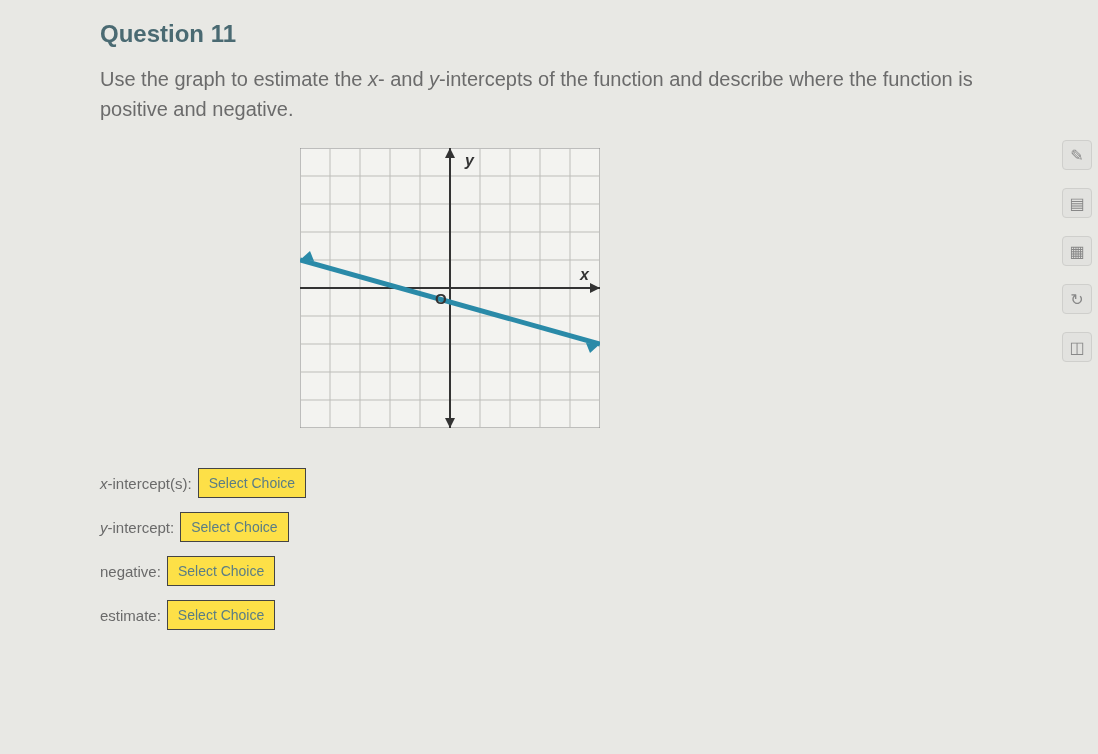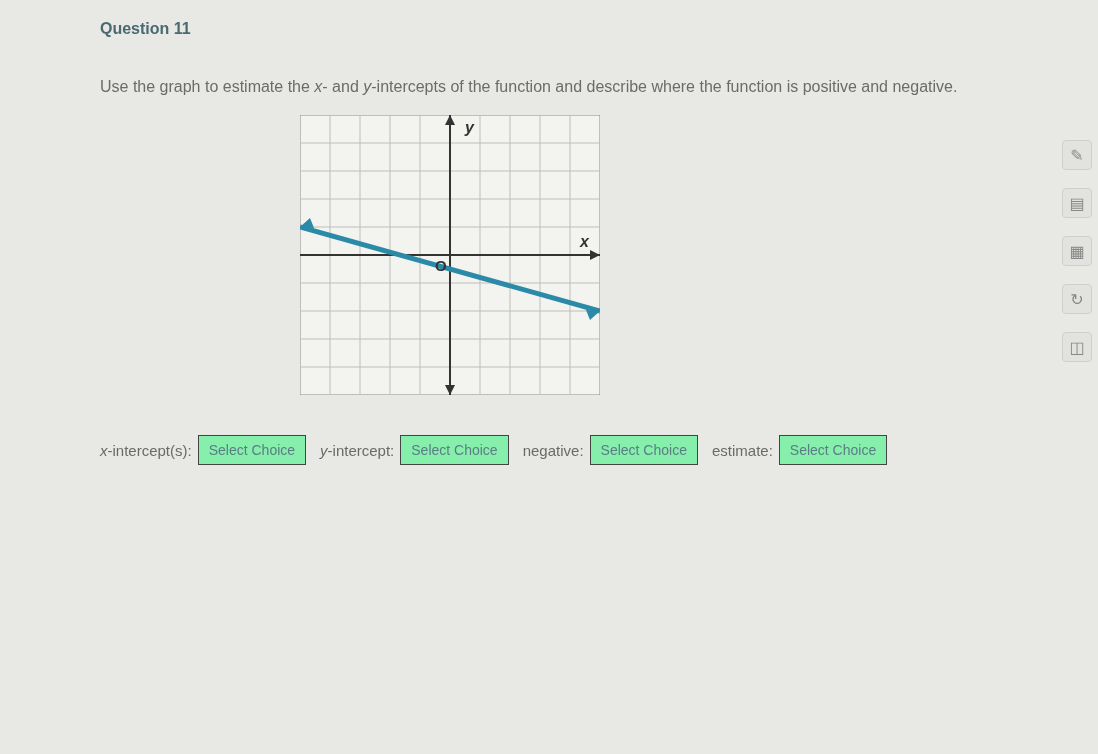--- a/index.html
+++ b/index.html
@@ -10,60 +10,60 @@
     height: 754px;
     position: relative;
     color: #555;
   }
   .page {
     padding: 20px 0 20px 100px;
     height: 100%;
     position: relative;
   }
   .question-title {
-    font-size: 16px;
+    font-size: 24px;
     font-weight: bold;
     color: #4a6a72;
-    margin-bottom: 37px;
+    margin-bottom: 16px;
   }
   .prompt {
-    font-size: 16px;
+    font-size: 20px;
     color: #6b6b6b;
     line-height: 1.5;
     max-width: 880px;
-    margin-bottom: 16px;
+    margin-bottom: 24px;
   }
   .prompt em { font-style: italic; }
   .graph-wrap {
     display: flex;
     justify-content: center;
     margin: 10px 0 30px 200px;
     width: 300px;
   }
   .answers {
     margin-top: 40px;
     display: flex;
-    flex-direction: row;
+    flex-direction: column;
     gap: 14px;
     font-size: 15px;
     color: #6a6a6a;
   }
   .ans-row {
     display: flex;
     align-items: center;
     gap: 6px;
   }
   .ans-label { font-style: italic; }
   .ans-label .plain { font-style: normal; }
   .select-box {
     border: 1px solid #444;
     padding: 6px 10px;
     font-size: 14px;
     color: #5a7d85;
-    background: #86efac;
+    background: #fde047;
     cursor: pointer;
     font-family: inherit;
   }
   
   .toolbar {
     position: absolute;
     right: 6px;
     top: 140px;
     display: flex;
     flex-direction: column;

